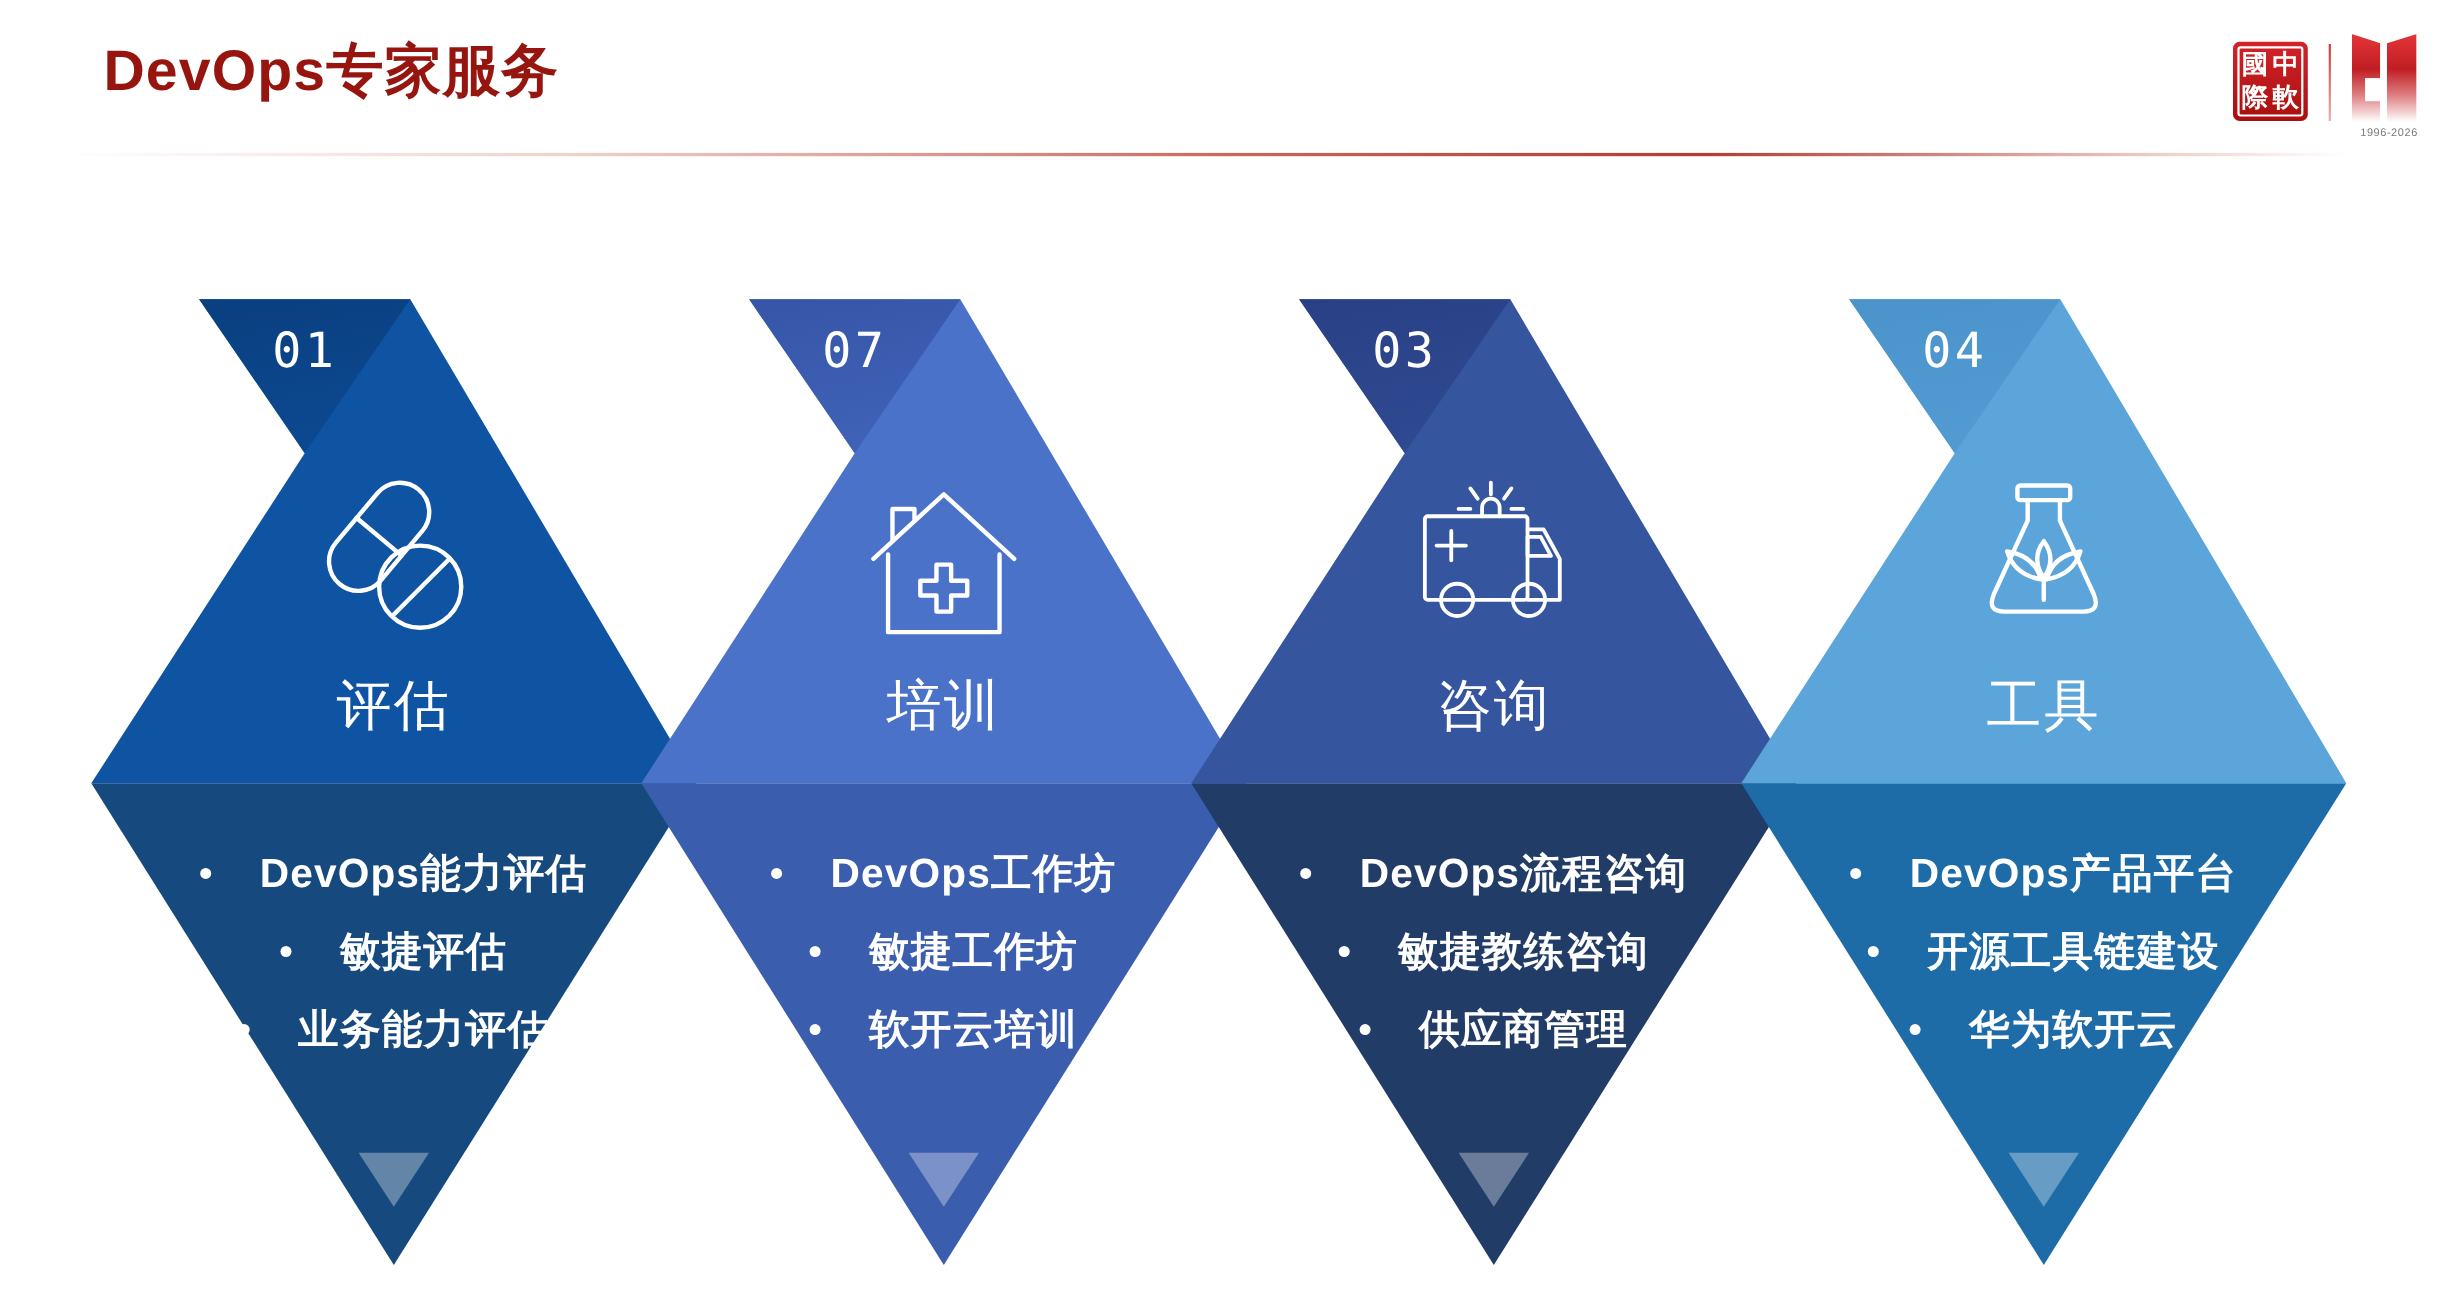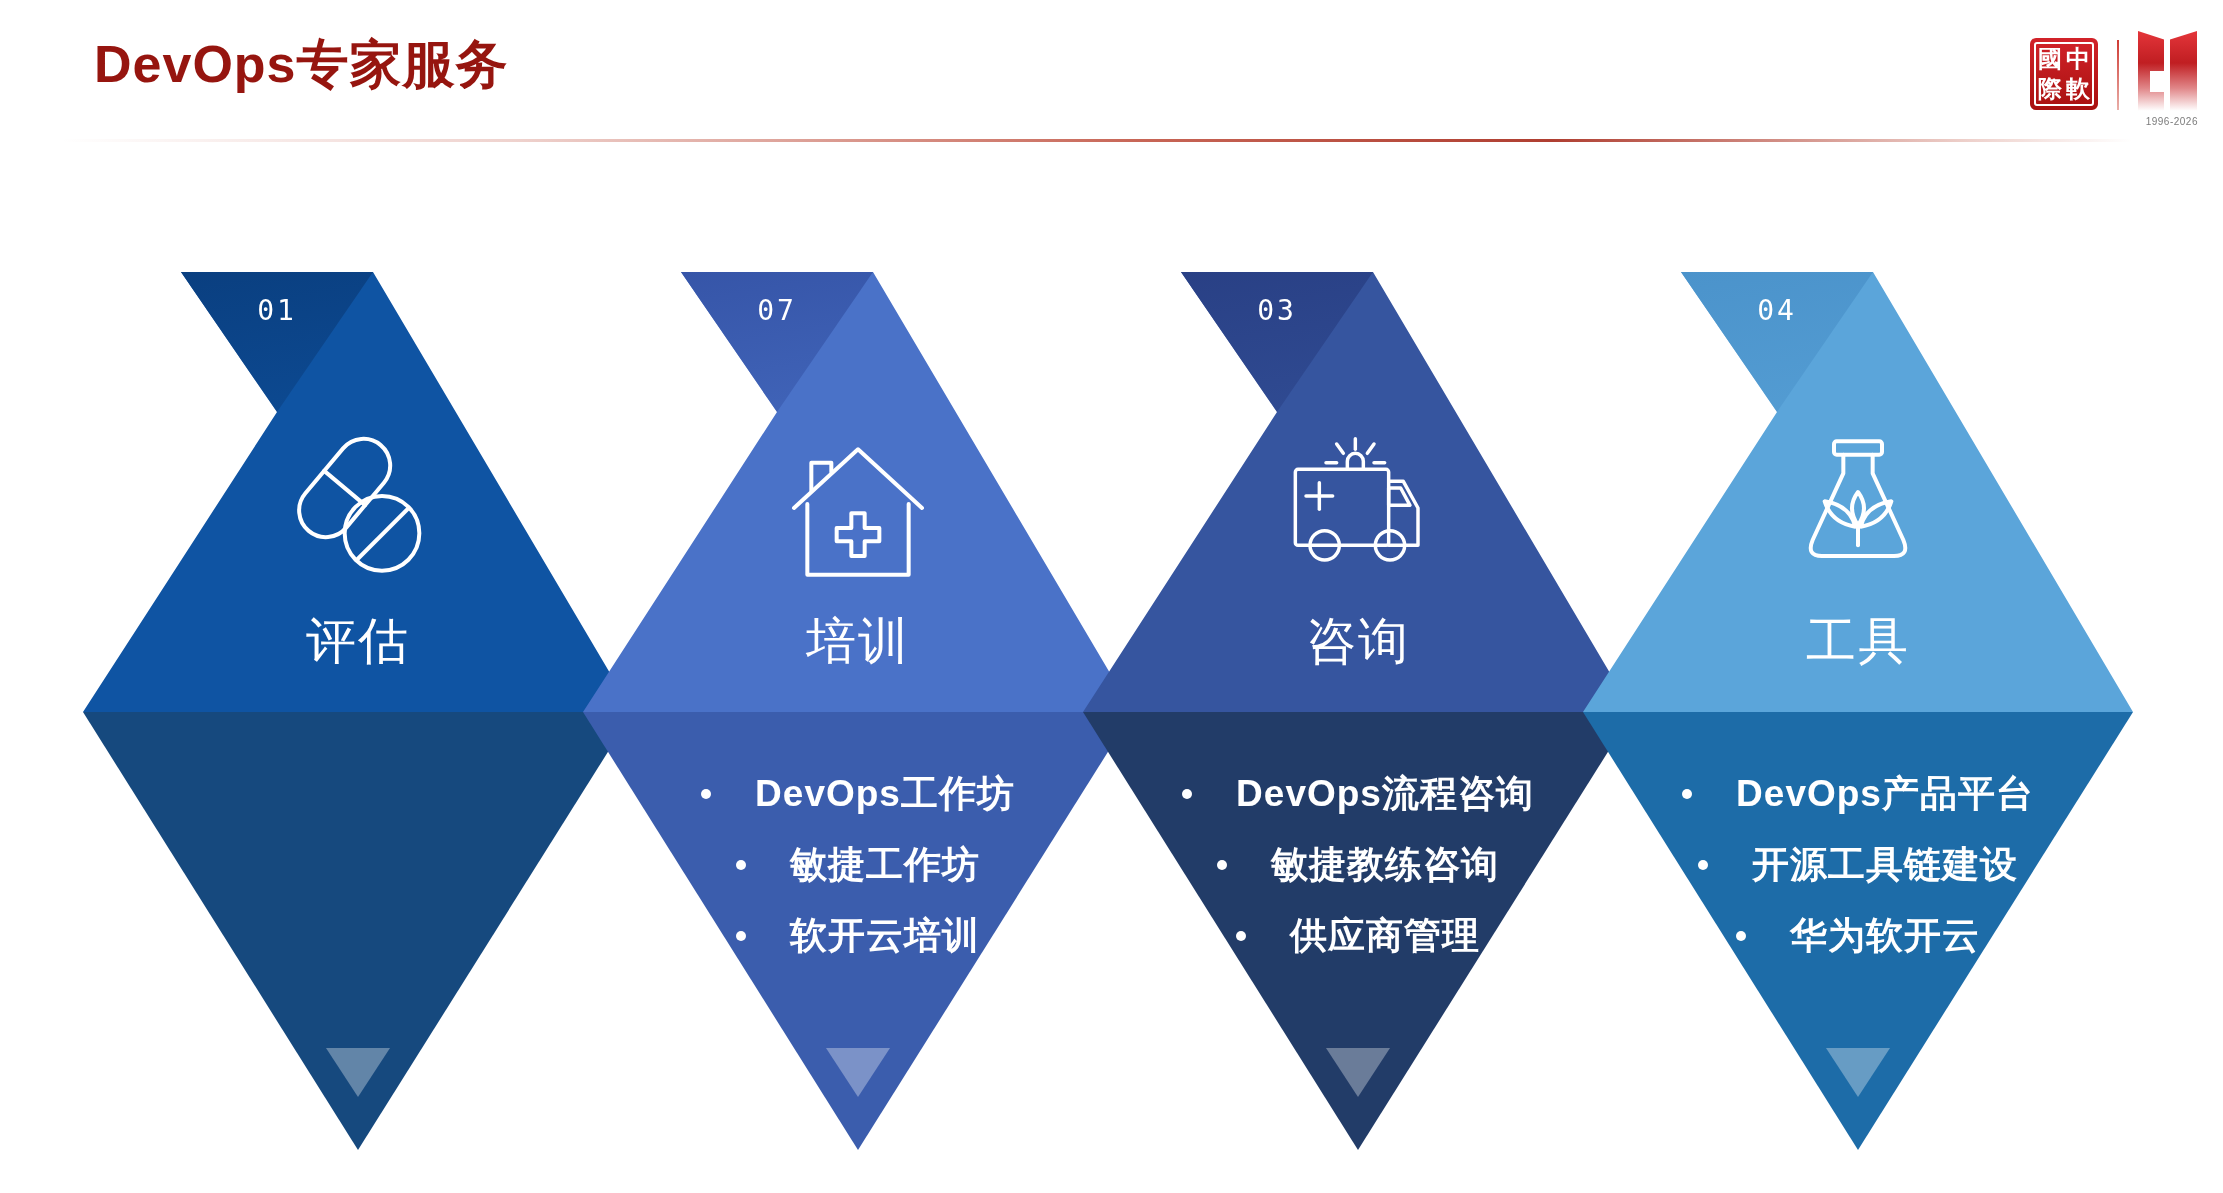--- a/index.html
+++ b/index.html
@@ -33,21 +33,21 @@
   .hnotch{position:absolute;left:12px;top:40px;width:15px;height:21px;background:#ffffff;}
   .years{position:absolute;left:0;top:88px;width:170px;text-align:right;font-size:10px;
         color:#7b7b7b;letter-spacing:0.5px;}
 
   
   .shapes{position:absolute;left:0;top:0;}
 
   
   .unit{position:absolute;top:272px;width:560px;height:890px;}
   .num{position:absolute;left:139px;top:22px;width:120px;text-align:center;color:#ffffff;
-       font-family:"DejaVu Sans Mono","Liberation Mono",monospace;font-size:28px;font-weight:400;
+       font-family:"DejaVu Sans Mono","Liberation Mono",monospace;font-size:44px;font-weight:400;
        letter-spacing:3px;}
   .icon{position:absolute;left:195px;top:156px;width:170px;height:160px;}
   .icon svg{display:block;}
   .utitle{position:absolute;left:130px;top:336px;width:300px;text-align:center;color:#ffffff;
        font-size:50px;font-weight:400;letter-spacing:2px;white-space:nowrap;}
   .items{position:absolute;left:5px;top:498px;width:550px;}
   .row{display:flex;align-items:center;justify-content:center;height:48px;margin-bottom:23px;}
   .dot{width:10px;height:10px;border-radius:50%;background:#ffffff;margin-right:44px;flex:none;}
   .txt{color:#ffffff;font-size:37px;font-weight:600;white-space:nowrap;letter-spacing:1px;}
 </style>
@@ -124,20 +124,34 @@
       <svg width="170" height="160" viewBox="0 0 120 120" fill="none" stroke="#ffffff" stroke-width="3" stroke-linecap="round" stroke-linejoin="round">
         <g transform="rotate(40 50 45)">
           <rect x="30" y="3" width="40" height="84" rx="20"></rect>
           <line x1="30" y1="45" x2="70" y2="45"></line>
         </g>
         <circle cx="78" cy="79" r="28"></circle>
         <line x1="59" y1="99" x2="98" y2="60"></line>
       </svg>
     </div>
     <div class="utitle">评估</div>
+    <div class="items">
+      <div class="row">
+        <span class="dot"></span>
+        <span class="txt">DevOps能力评估</span>
+      </div>
+      <div class="row">
+        <span class="dot"></span>
+        <span class="txt">敏捷评估</span>
+      </div>
+      <div class="row">
+        <span class="dot"></span>
+        <span class="txt">业务能力评估</span>
+      </div>
+    </div>
   </div>
 
   <div class="unit" style="left:578px">
     <div class="num">07</div>
     <div class="icon">
       <svg width="170" height="160" viewBox="0 0 120 120" fill="none" stroke="#ffffff" stroke-width="3" stroke-linecap="round" stroke-linejoin="round">
         <path d="M25 47 L25 26 L40 26 L40 33"></path>
         <polyline points="12,60 60,16 108,60"></polyline>
         <path d="M22 57 L22 110 L98 110 L98 57"></path>
         <path d="M55 64 h10 v11 h11 v10 h-11 v11 h-10 v-11 h-11 v-10 h11 z"></path>

